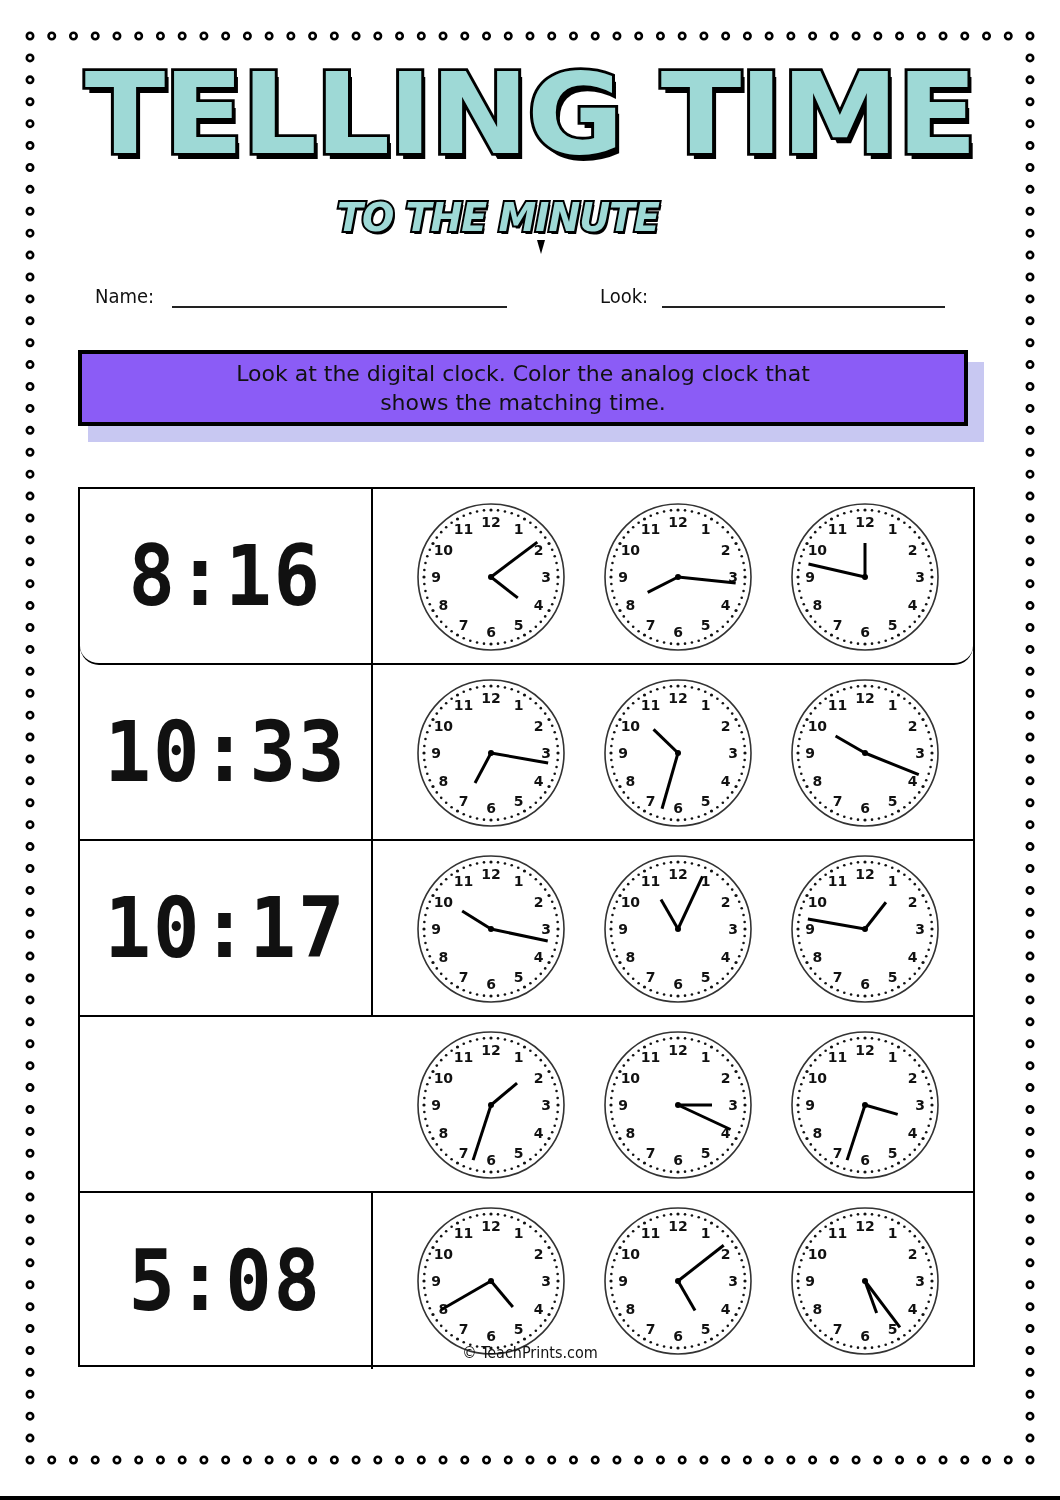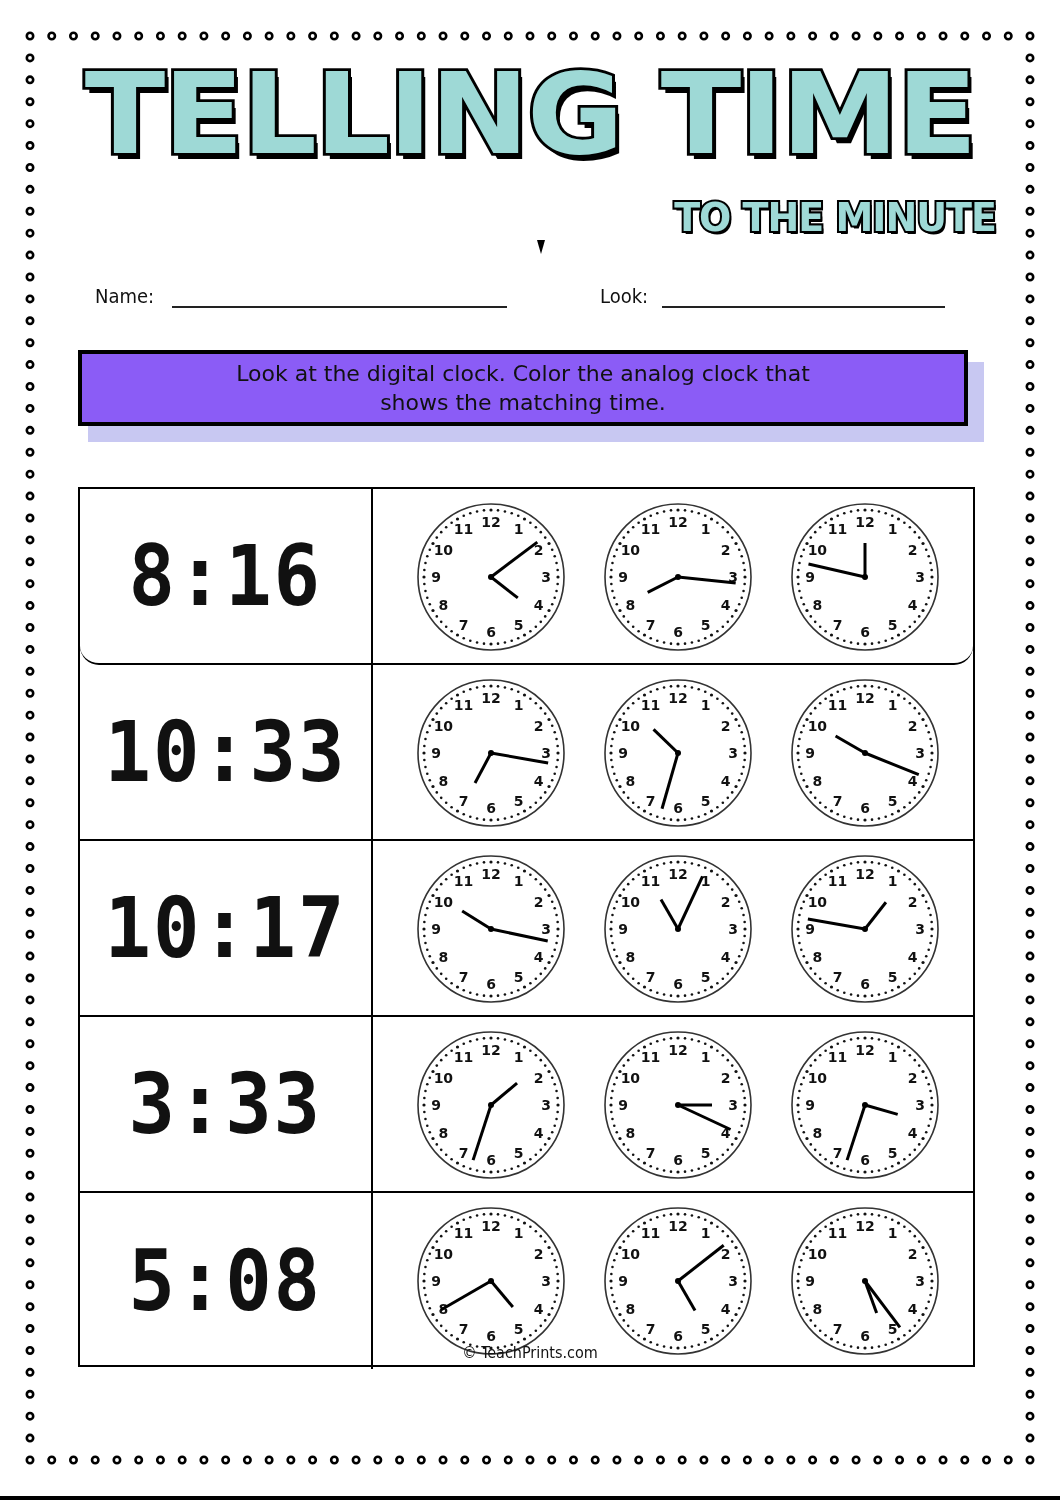--- a/index.html
+++ b/index.html
@@ -13,21 +13,21 @@
     .dot-border { position: absolute; left: 0; top: 0; width: 1060px; height: 1500px; pointer-events: none; }
 
     .title-wrap { position: absolute; left: 0; top: 55px; width: 1060px; text-align: center; }
     .title-main {
       font-family: "DejaVu Sans", sans-serif; font-weight: 900; font-size: 118px;
       letter-spacing: -2px; line-height: 1; color: #9ed9d6;
       -webkit-text-stroke: 6px #000; paint-order: stroke fill;
       text-shadow: 4px 6px 0 #000;
       transform: scaleY(0.95);
     }
-    .subtitle-wrap { position: absolute; left: 0; top: 195px; width: 996px; text-align: right; }
+    .subtitle-wrap { position: absolute; left: 0; top: 195px; width: 996px; text-align: center; font-style: italic; }
     .subtitle {
       display: inline-block; font-family: "DejaVu Sans", sans-serif; font-weight: 900;
       font-size: 38px; letter-spacing: -1px; color: #9ed9d6;
       -webkit-text-stroke: 4px #000; paint-order: stroke fill;
       text-shadow: 2px 3px 0 #000; transform: scaleY(1.05);
     }
     .subtitle-tail {
       position: absolute; left: 537px; top: 240px; width: 0; height: 0;
       border-left: 4px solid transparent; border-right: 4px solid transparent; border-top: 14px solid #000;
     }
@@ -1022,23 +1022,20 @@
         <text x="28.368602791855892" y="108.50000000000003" text-anchor="middle" font-family="DejaVu Sans, sans-serif" font-weight="bold" font-size="14" fill="#111">8</text>
         <text x="21" y="81.00000000000001" text-anchor="middle" font-family="DejaVu Sans, sans-serif" font-weight="bold" font-size="14" fill="#111">9</text>
         <text x="28.368602791855878" y="53.49999999999999" text-anchor="middle" font-family="DejaVu Sans, sans-serif" font-weight="bold" font-size="14" fill="#111">10</text>
         <text x="48.49999999999997" y="33.36860279185589" text-anchor="middle" font-family="DejaVu Sans, sans-serif" font-weight="bold" font-size="14" fill="#111">11</text>
         <line x1="76" y1="76" x2="96.93249016107238" y2="49.20763437737145" stroke="#000" stroke-width="3" stroke-linecap="butt"></line>
         <line x1="76" y1="76" x2="18.881150325291927" y2="65.92840569531806" stroke="#000" stroke-width="3" stroke-linecap="butt"></line>
         <circle cx="76" cy="76" r="3" fill="#000"></circle>
       </svg>
   </div>
   <div class="grid-row" style="top:528px;">
-    <div class="digital-cell">
-      <span class="digital-text">3:33</span>
-    </div>
     <svg class="clock" style="left:335px;" viewBox="0 0 152 152">
         <circle cx="76" cy="76" r="73" fill="#fff" stroke="#333" stroke-width="1.6"></circle>
         <circle cx="76" cy="9" r="1.6" fill="#111"></circle>
         <circle cx="83.00340703893278" cy="9.367033010325684" r="1.3" fill="#111"></circle>
         <circle cx="89.93008328478987" cy="10.464110750835019" r="1.3" fill="#111"></circle>
         <circle cx="96.70413862312148" cy="12.279213408224713" r="1.3" fill="#111"></circle>
         <circle cx="103.2513550860786" cy="14.792454337945742" r="1.3" fill="#111"></circle>
         <circle cx="109.5" cy="17.976297946442607" r="1.6" fill="#111"></circle>
         <circle cx="115.3816119035957" cy="21.79586137687852" r="1.3" fill="#111"></circle>
         <circle cx="120.8317506260435" cy="26.209296693014586" r="1.3" fill="#111"></circle>

